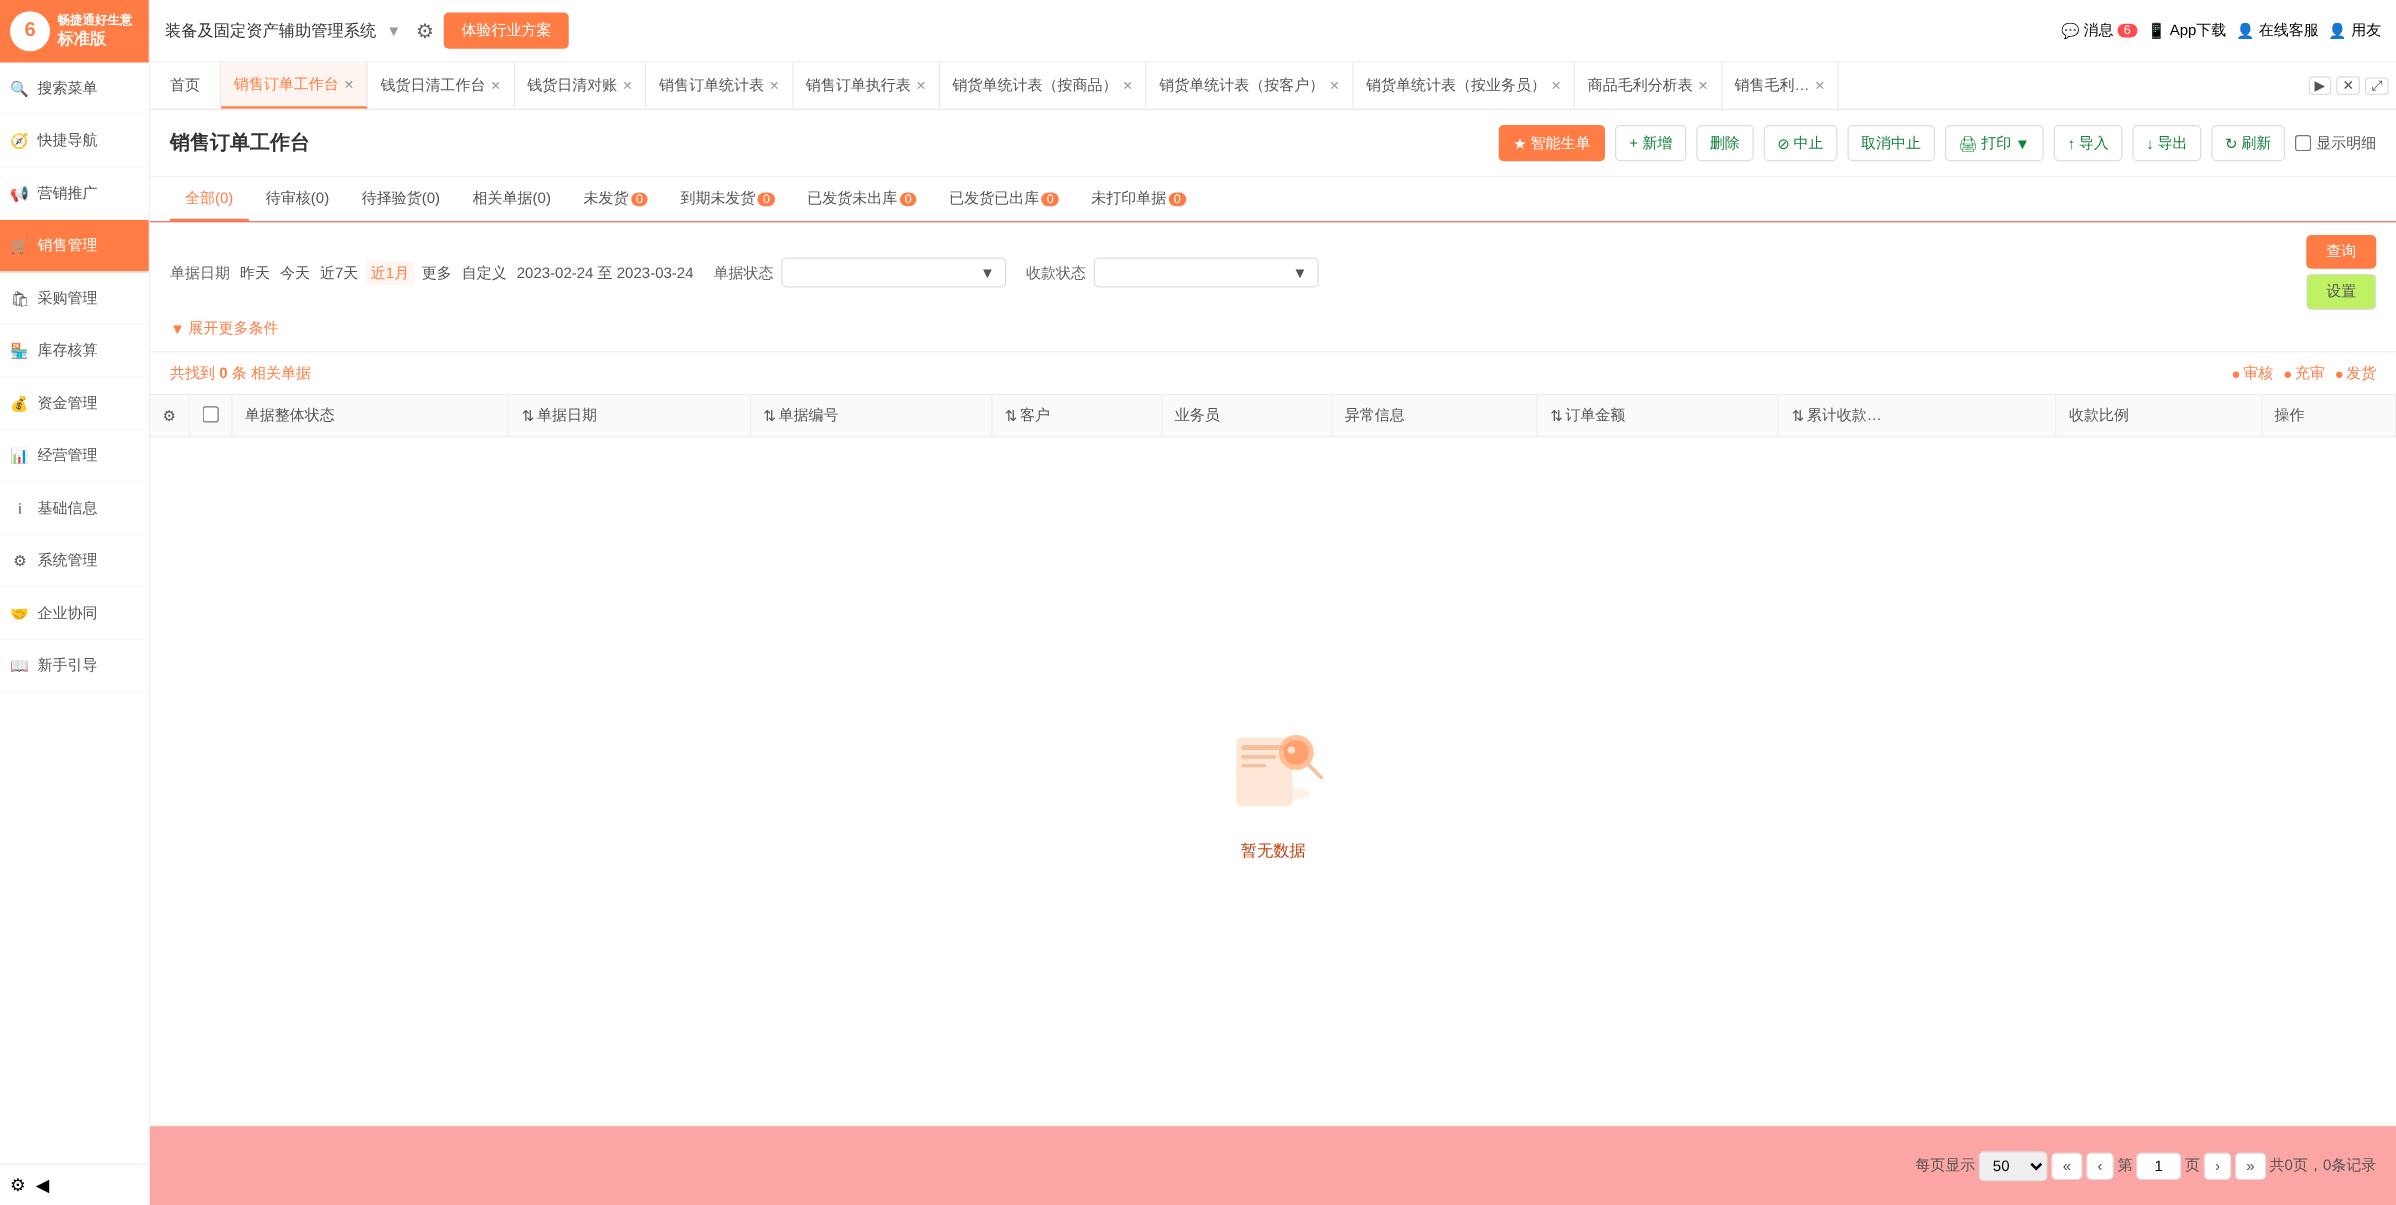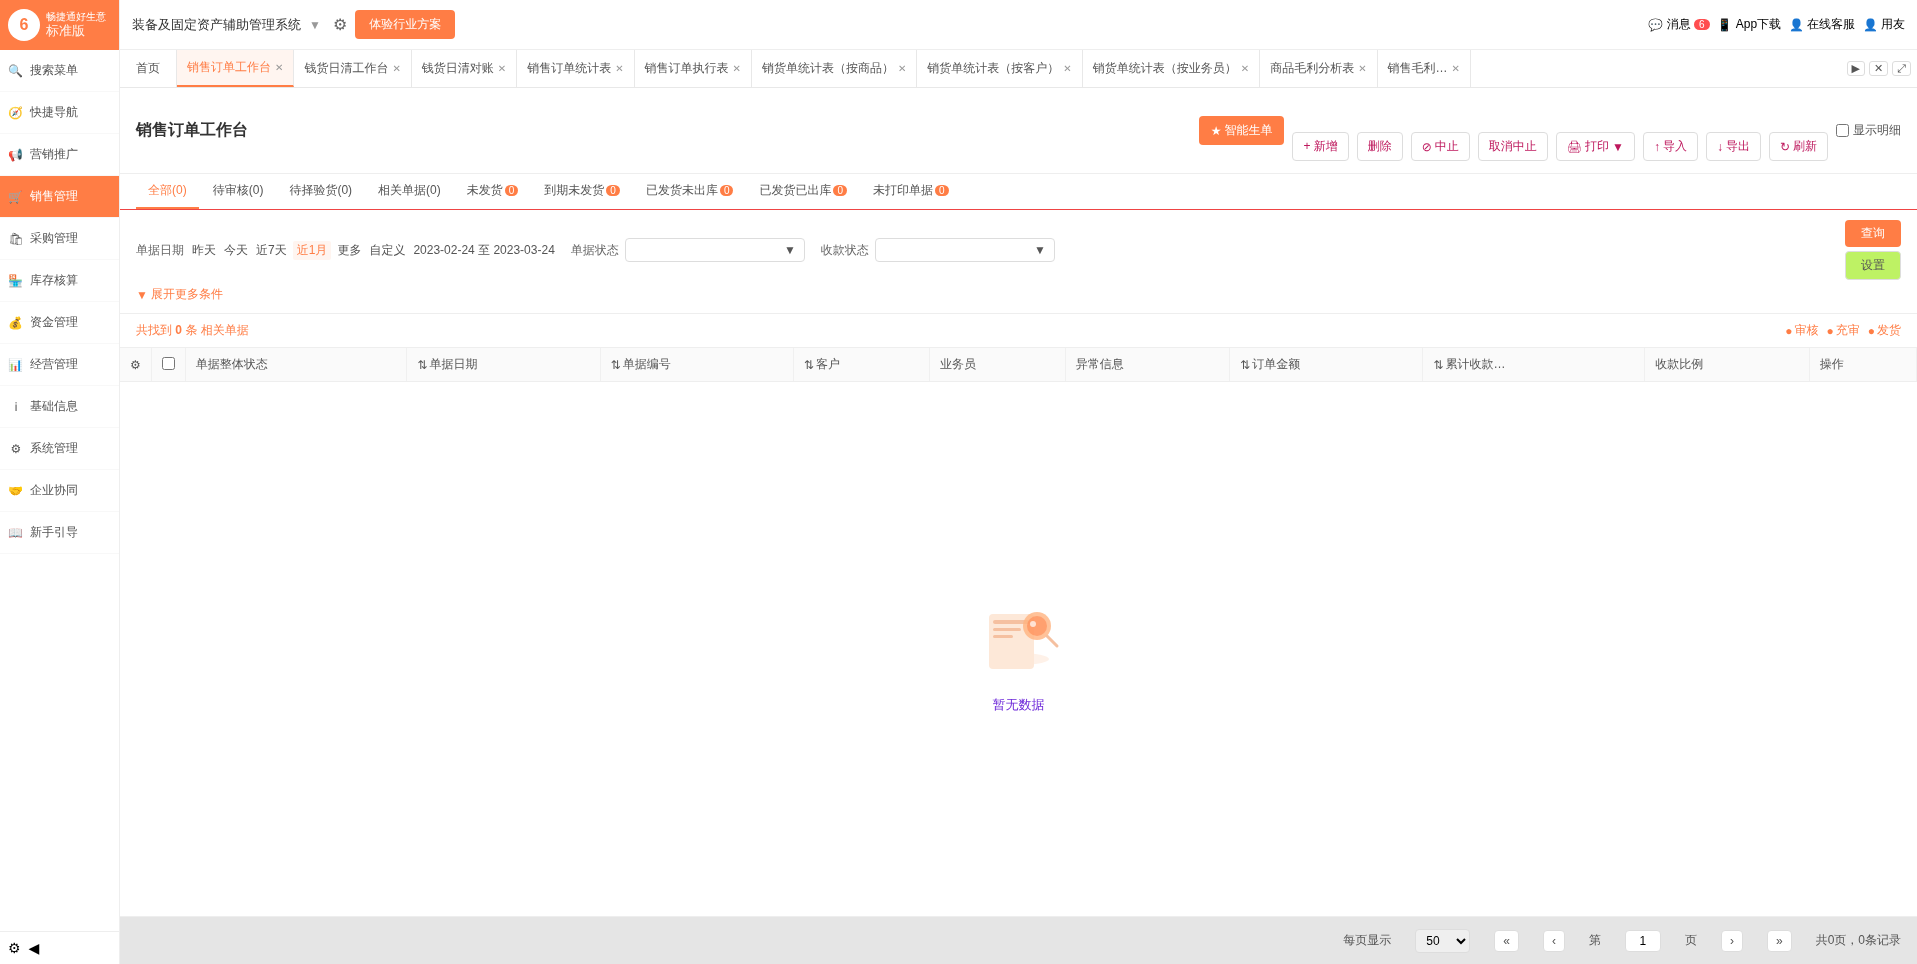--- a/index.html
+++ b/index.html
@@ -2,21 +2,21 @@
 <html><head>
   <meta charset="utf-8">
   <style>
     * { box-sizing: border-box; margin: 0; padding: 0; }
     body { font-family: 'Microsoft YaHei', Arial, sans-serif; font-size: 12px; background: #f5f5f5; display: flex; height: 964px; overflow: hidden; }
 
     
     .sidebar { width: 120px; background: #fff; display: flex; flex-direction: column; border-right: 1px solid #eee; flex-shrink: 0; }
     .sidebar-logo { background: #ff7d45; padding: 10px 8px; display: flex; align-items: center; gap: 6px; height: 50px; }
     .logo-icon { width: 32px; height: 32px; background: #fff; border-radius: 50%; display: flex; align-items: center; justify-content: center; color: #ff7d45; font-weight: bold; font-size: 16px; }
-    .logo-text { color: #fff; font-size: 11px; line-height: 1.3; font-weight: normal; }
+    .logo-text { color: #fff; font-size: 11px; line-height: 1.3; font-weight: bold; }
     .sidebar-search { padding: 8px 6px; border-bottom: 1px solid #f0f0f0; display: flex; align-items: center; gap: 4px; cursor: pointer; color: #666; }
     .sidebar-nav-item { padding: 12px 8px; display: flex; align-items: center; gap: 6px; cursor: pointer; color: #555; font-size: 12px; border-bottom: 1px solid #f8f8f8; }
     .sidebar-nav-item.active { background: #ff7d45; color: #fff; }
     .sidebar-nav-item .nav-icon { width: 16px; height: 16px; flex-shrink: 0; display: flex; align-items: center; justify-content: center; }
     .sidebar-bottom { margin-top: auto; padding: 8px; display: flex; align-items: center; gap: 8px; border-top: 1px solid #eee; }
 
     
     .main { flex: 1; display: flex; flex-direction: column; overflow: hidden; }
 
     
@@ -32,21 +32,21 @@
     .tab-item.active { background: #fff5f0; color: #ff7d45; border-bottom: 2px solid #ff7d45; }
     .tab-close { color: #999; font-size: 10px; cursor: pointer; }
     .tab-bar-end { display: flex; align-items: center; padding: 0 6px; gap: 4px; margin-left: auto; }
 
     
     .content { flex: 1; overflow: hidden; display: flex; flex-direction: column; background: #f5f7fa; }
     .content-header { background: #fff; padding: 12px 16px; border-bottom: 1px solid #eee; display: flex; align-items: center; justify-content: space-between; }
     .content-title { font-size: 16px; font-weight: bold; color: #333; }
     .content-toolbar { display: flex; align-items: center; gap: 8px; }
     .btn-smart { background: #ff7d45; color: #fff; border: none; border-radius: 4px; padding: 6px 12px; font-size: 12px; cursor: pointer; display: flex; align-items: center; gap: 3px; }
-    .btn-outline { background: #fff; color: #be185d; border: 1px solid #ddd; border-radius: 4px; padding: 5px 10px; font-size: 12px; cursor: pointer; display: flex; align-items: center; gap: 3px; margin-top: 32px; }
+    .btn-outline { background: #fff; color: #15803d; border: 1px solid #ddd; border-radius: 4px; padding: 5px 10px; font-size: 12px; cursor: pointer; display: flex; align-items: center; gap: 3px; }
 
     
     .sub-tab-bar { background: #fff; padding: 0 16px; border-bottom: 1px solid #ef4444; display: flex; align-items: center; gap: 2px; }
     .sub-tab { padding: 8px 12px; font-size: 12px; color: #555; cursor: pointer; border-bottom: 2px solid transparent; }
     .sub-tab.active { color: #ff7d45; border-bottom: 2px solid #ff7d45; }
     .sub-tab-badge { background: #ff4d4f; color: #fff; border-radius: 10px; padding: 0 4px; font-size: 10px; margin-left: 2px; }
     .sub-tab-badge.orange { background: #ff7d45; }
 
     
     .filter-area { background: #fff; padding: 10px 16px; border-bottom: 1px solid #eee; }
@@ -73,24 +73,24 @@
 
     .data-table { width: 100%; border-collapse: collapse; font-size: 12px; }
     .data-table th { background: #fafafa; padding: 8px 10px; text-align: left; color: #555; font-weight: normal; border-bottom: 1px solid #eee; border-right: 1px solid #f0f0f0; white-space: nowrap; }
     .th-sort { display: flex; align-items: center; gap: 2px; cursor: pointer; }
     .col-check { width: 30px; }
     .col-settings { width: 30px; }
 
     
     .empty-state { flex: 1; display: flex; flex-direction: column; align-items: center; justify-content: center; padding: 40px; }
     .empty-icon { width: 100px; height: 100px; margin-bottom: 12px; }
-    .empty-text { color: #6d28d9; font-size: 13px; }
-
-    
-    .pagination { height: 48px; background: #e5e5e5; border-top: 1px solid #eee; display: flex; align-items: center; justify-content: flex-end; padding: 0 16px; gap: 24px; font-size: 12px; color: #555; }
+    .empty-text { color: #c2410c; font-size: 13px; }
+
+    
+    .pagination { height: 64px; background: #fca5a5; border-top: 1px solid #eee; display: flex; align-items: center; justify-content: flex-end; padding: 0 16px; gap: 3px; font-size: 12px; color: #555; }
     .page-size-select { border: 1px solid #ddd; border-radius: 4px; padding: 3px 6px; font-size: 12px; }
     .page-btn { border: 1px solid #ddd; border-radius: 4px; padding: 3px 8px; cursor: pointer; background: #fff; color: #555; font-size: 12px; }
     .page-input { border: 1px solid #ddd; border-radius: 4px; padding: 3px 6px; width: 36px; text-align: center; font-size: 12px; }
 
     
     .table-scroll { overflow-x: auto; }
     .table-scroll::-webkit-scrollbar { height: 6px; }
     .table-scroll::-webkit-scrollbar-track { background: #f0f0f0; }
     .table-scroll::-webkit-scrollbar-thumb { background: #ccc; border-radius: 3px; }
   </style>

